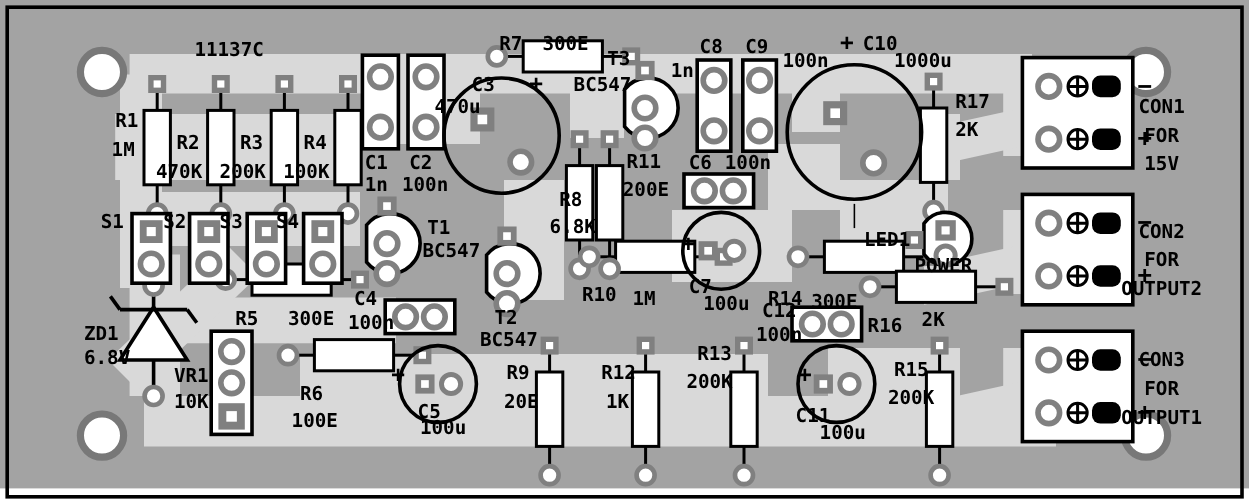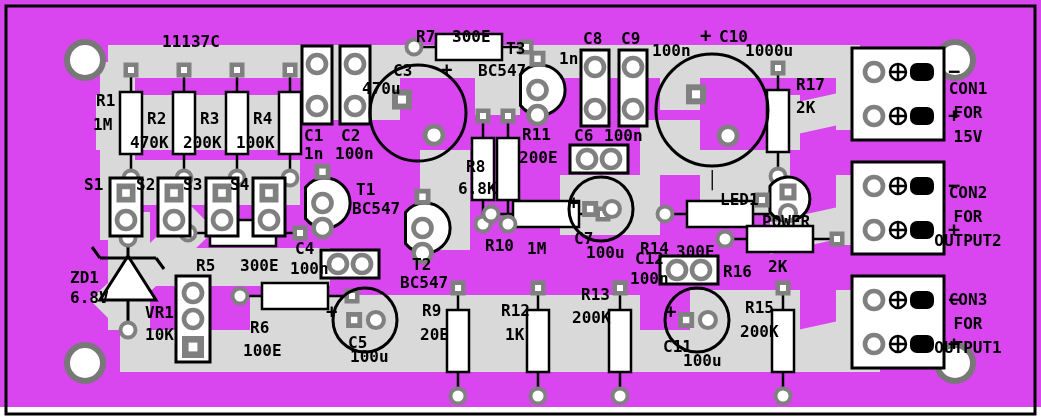--- a/index.html
+++ b/index.html
@@ -1,18 +1,18 @@
 <!DOCTYPE html>
 <html><head>
 <meta charset="utf-8">
 <style>
   html,body{margin:0;padding:0;background:#ffffff;}
   body{width:1041px;height:420px;overflow:hidden;
        font-family:"DejaVu Sans Mono","Liberation Mono",monospace;}
-  #board{position:relative;width:1041px;height:407px;background:#d946ef;}
+  #board{position:relative;width:1041px;height:407px;background:#a3a3a3;}
   svg{display:block;}
   text{font-family:"DejaVu Sans Mono","Liberation Mono",monospace;
        font-weight:bold;fill:#000;}
 </style>
 </head>
 <body>
 
 <div id="board">
 <svg id="pcb" width="1041" height="420" viewBox="0 0 1041 420">
       <g>

